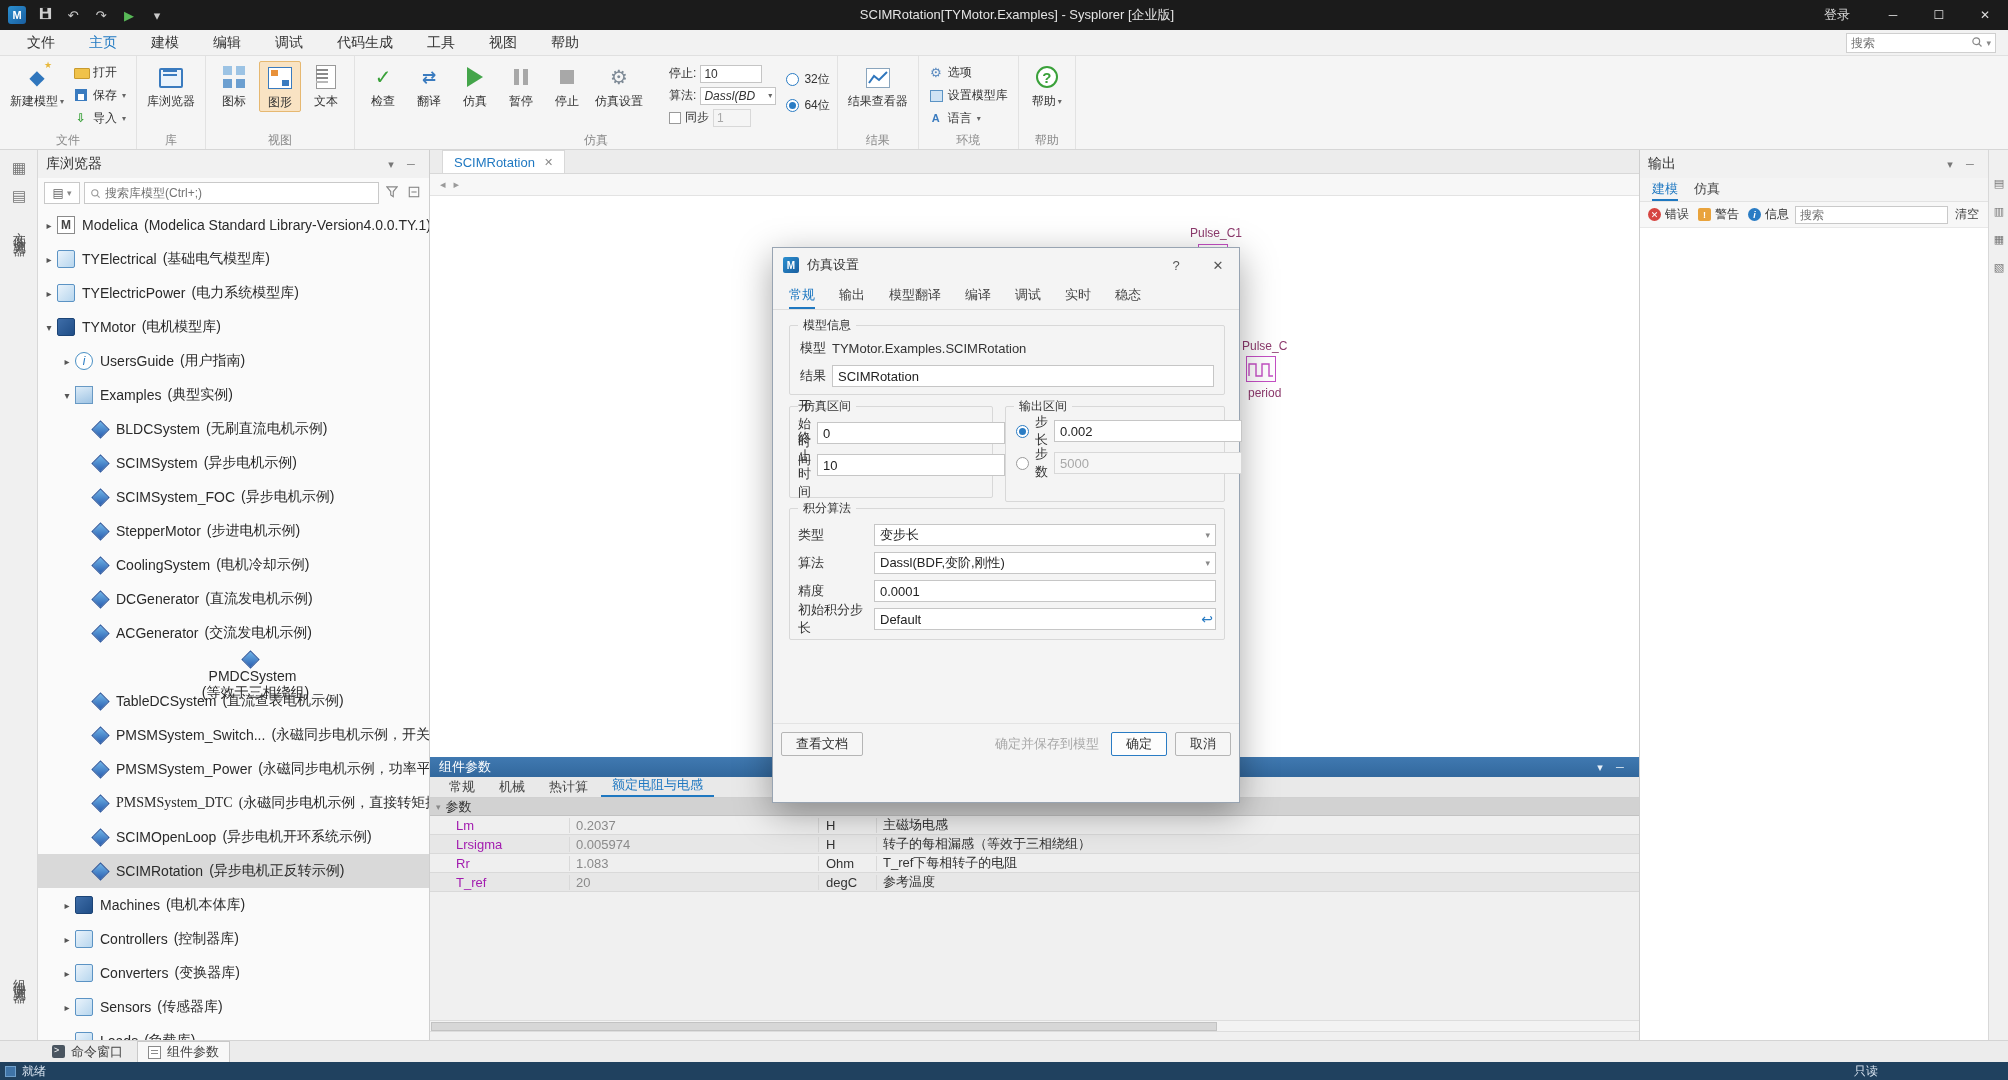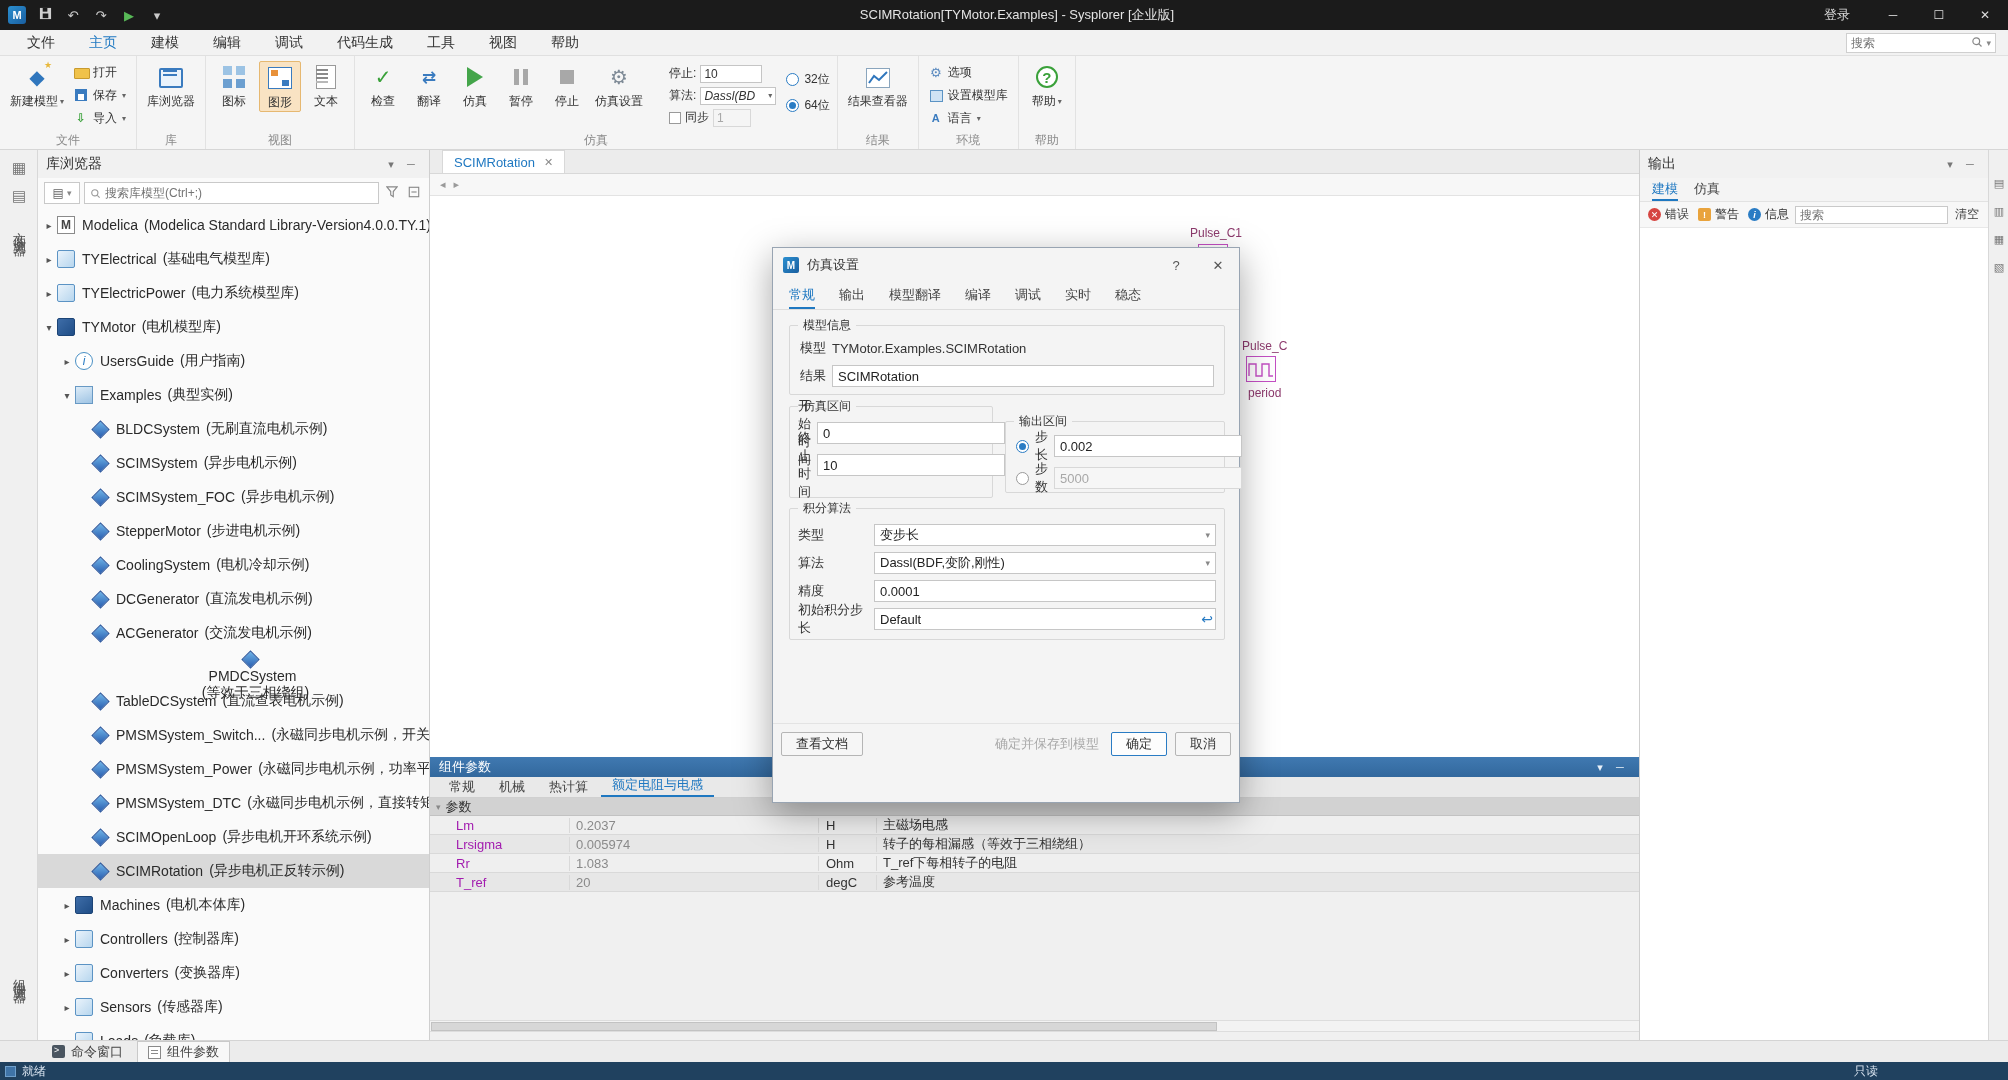--- a/index.html
+++ b/index.html
@@ -181,21 +181,21 @@
   .dtitletext{flex:1;font-size:13px;color:#333;}
   .dwin{width:34px;height:28px;display:flex;align-items:center;justify-content:center;color:#555;font-size:13px;}
   .dtabs{height:28px;display:flex;gap:24px;padding:0 16px;border-bottom:1px solid #ddd;}
   .dtab{font-size:13px;line-height:26px;color:#444;}
   .dtab.active{color:#1f78c1;border-bottom:2px solid #1f78c1;}
   .dbody{position:relative;height:453px;}
   .group{position:absolute;border:1px solid #d8d8d8;border-radius:2px;}
   .gtitle{position:absolute;top:-9px;left:8px;background:#f4f4f4;padding:0 5px;font-size:12px;color:#333;}
   .g-model{left:16px;top:15px;width:436px;height:70px;}
   .g-sim{left:16px;top:96px;width:204px;height:92px;}
-  .g-out{left:232px;top:96px;width:220px;height:72px;margin-top:15px;}
+  .g-out{left:232px;top:96px;width:220px;height:96px;}
   .g-int{left:16px;top:198px;width:436px;height:132px;}
   .grow{position:absolute;display:flex;align-items:center;gap:6px;font-size:13px;height:24px;}
   .dinput{height:22px;border:1px solid #c6c6c6;background:#fff;font-size:13px;padding:0 5px;color:#222;font-family:inherit;}
   .dinput.dis{color:#a8a8a8;background:#f6f6f6;border-color:#d8d8d8;}
   .drad{width:13px;height:13px;border-radius:50%;background:#fff;position:relative;flex:none;border:1px solid #9a9a9a;}
   .drad.sel{border-color:#2a7cc4;}
   .drad.sel::after{content:"";position:absolute;left:2px;top:2px;width:7px;height:7px;border-radius:50%;background:#2a7cc4;}
   .girow{position:absolute;left:8px;right:8px;height:24px;display:flex;align-items:center;font-size:13px;}
   .gilabel{width:76px;flex:none;}
   .gifield{flex:1;position:relative;display:flex;align-items:center;}
@@ -589,21 +589,21 @@
           <span class="ticon diamond"></span>
           <span class="tname">PMSMSystem_Switch...</span>
           <span class="tdesc">(永磁同步电机示例，开关电路型)</span>
         </div>
         <div class="trow lvl2" style="top: 544px;">
           <span class="arrow"></span>
           <span class="ticon diamond"></span>
           <span class="tname">PMSMSystem_Power</span>
           <span class="tdesc">(永磁同步电机示例，功率平衡型)</span>
         </div>
-        <div class="trow lvl2" style="top: 578px;">
+        <div class="trow lvl2" style="top: 578px; font-family: Liberation Serif, serif;">
           <span class="arrow"></span>
           <span class="ticon diamond"></span>
           <span class="tname">PMSMSystem_DTC</span>
           <span class="tdesc">(永磁同步电机示例，直接转矩控制)</span>
         </div>
         <div class="trow lvl2" style="top: 612px;">
           <span class="arrow"></span>
           <span class="ticon diamond"></span>
           <span class="tname">SCIMOpenLoop</span>
           <span class="tdesc">(异步电机开环系统示例)</span>

